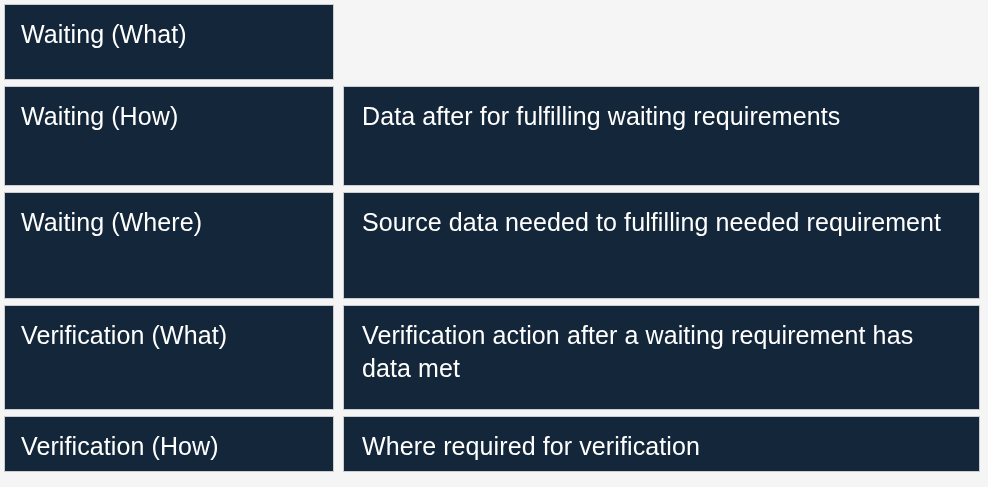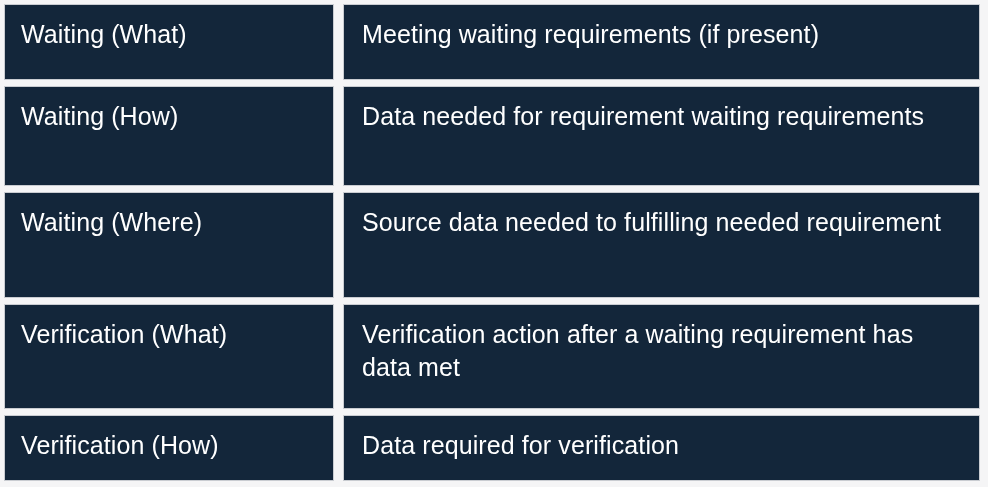--- a/index.html
+++ b/index.html
@@ -38,21 +38,21 @@
     flex-direction: row;
     width: 100%;
     box-sizing: border-box;
   }
 
   
   .row-h-1 { height: 76px; }
   .row-h-2 { height: 100px; }
   .row-h-3 { height: 107px; border-radius: 22px; }
   .row-h-4 { height: 105px; }
-  .row-h-5 { height: 66px; }
+  .row-h-5 { height: 56px; }
 
   .row-gap { height: 6px; flex: 0 0 auto; }
 
   .cell {
     background: #13263a;
     color: #ffffff;
     box-sizing: border-box;
     border: 1px solid #c9ccd1;
     padding: 13px 14px 8px 16px;
     font-size: 25px;
@@ -86,33 +86,30 @@
 <body>
 
 <div id="table-root">
   <div class="table-grid">
 
     <div class="table-row row-h-1">
       <div class="cell cell-term">
         <span class="cell-text">Waiting (What)</span>
       </div>
       <div class="col-gap"></div>
-      <div class="cell cell-desc">
-        <span class="cell-text">Meeting waiting requirements (if present)</span>
-      </div>
     </div>
     <div class="row-gap"></div>
 
     <div class="table-row row-h-2">
       <div class="cell cell-term">
         <span class="cell-text">Waiting (How)</span>
       </div>
       <div class="col-gap"></div>
       <div class="cell cell-desc">
-        <span class="cell-text">Data needed for requirement waiting requirements</span>
+        <span class="cell-text">Data after for fulfilling waiting requirements</span>
       </div>
     </div>
     <div class="row-gap"></div>
 
     <div class="table-row row-h-3">
       <div class="cell cell-term">
         <span class="cell-text">Waiting (Where)</span>
       </div>
       <div class="col-gap"></div>
       <div class="cell cell-desc">
@@ -131,18 +128,18 @@
       </div>
     </div>
     <div class="row-gap"></div>
 
     <div class="table-row row-h-5">
       <div class="cell cell-term">
         <span class="cell-text">Verification (How)</span>
       </div>
       <div class="col-gap"></div>
       <div class="cell cell-desc">
-        <span class="cell-text">Data required for verification</span>
+        <span class="cell-text">Where required for verification</span>
       </div>
     </div>
 
   </div>
 </div>
 
 </body></html>

